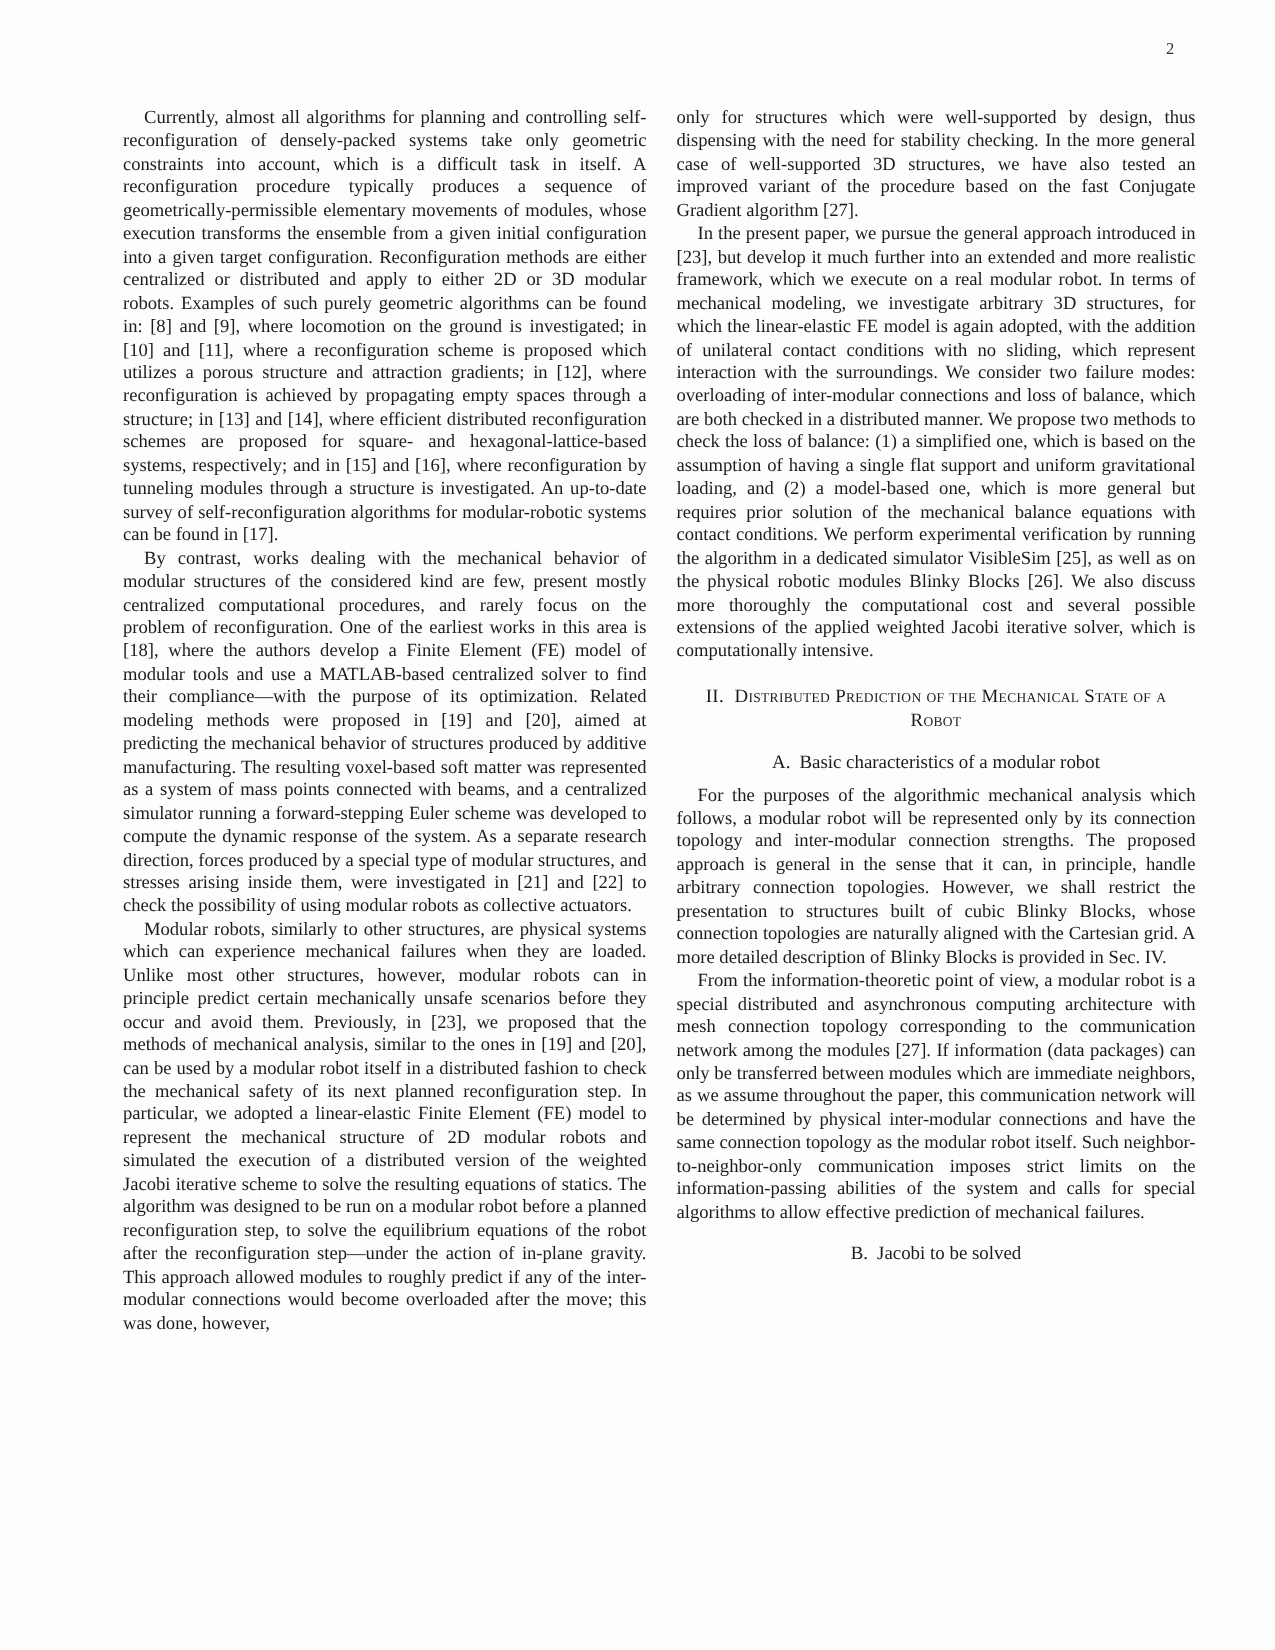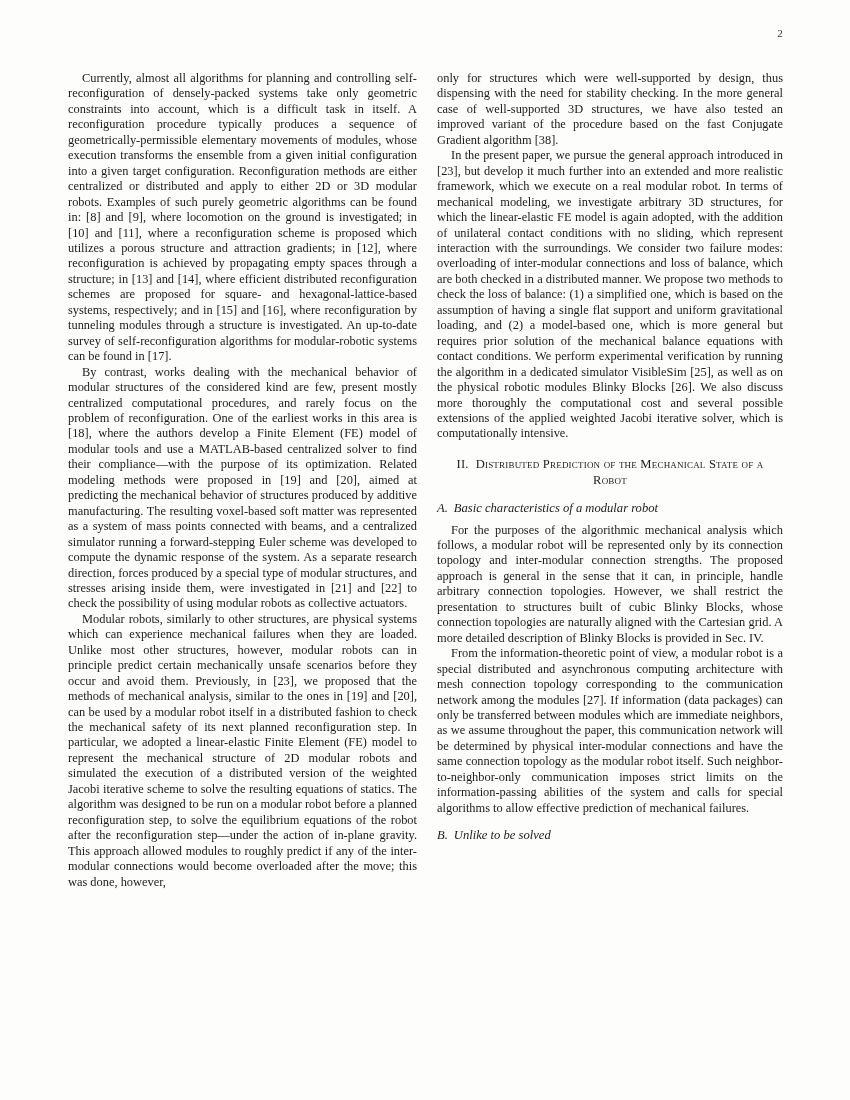--- a/index.html
+++ b/index.html
@@ -22,21 +22,21 @@
     top: 27px;
     left: 760px;
     width: 40px;
     text-align: center;
     font-size: 11px;
     color: #333;
   }
   .content {
     position: absolute;
     top: 71px;
-    left: 68px;
+    left: 82px;
     display: flex;
     gap: 20px;
   }
   .col {
     font-size: 12.4px;
     line-height: 15.45px;
     text-align: justify;
     hyphens: auto;
     -webkit-hyphens: auto;
   }
@@ -58,22 +58,21 @@
     letter-spacing: 0.2px;
   }
   .section-heading .sec-label {
     margin-right: 7px;
     font-variant: normal;
     margin-top: 40px;
   }
   .subsection-heading {
     font-size: 12.6px;
     font-weight: normal;
-    font-style: italic;
-    text-align: left;
+    text-align: center;
     margin: 12px 0 6px 0;
     line-height: 15.45px;
   }
   .subsection-heading .sub-label { margin-right: 6px; }
 </style>
 </head>
 <body>
 
 <div class="page">
 
@@ -83,30 +82,30 @@
 
     <div class="col col-left">
       <p>Currently, almost all algorithms for planning and controlling self-reconfiguration of densely-packed systems take only geometric constraints into account, which is a difficult task in itself. A reconfiguration procedure typically produces a sequence of geometrically-permissible elementary movements of modules, whose execution transforms the ensemble from a given initial configuration into a given target configuration. Reconfiguration methods are either centralized or distributed and apply to either 2D or 3D modular robots. Examples of such purely geometric algorithms can be found in: [8] and [9], where locomotion on the ground is investigated; in [10] and [11], where a reconfiguration scheme is proposed which utilizes a porous structure and attraction gradients; in [12], where reconfiguration is achieved by propagating empty spaces through a structure; in [13] and [14], where efficient distributed reconfiguration schemes are proposed for square- and hexagonal-lattice-based systems, respectively; and in [15] and [16], where reconfiguration by tunneling modules through a structure is investigated. An up-to-date survey of self-reconfiguration algorithms for modular-robotic systems can be found in [17].</p>
       <p>By contrast, works dealing with the mechanical behavior of modular structures of the considered kind are few, present mostly centralized computational procedures, and rarely focus on the problem of reconfiguration. One of the earliest works in this area is [18], where the authors develop a Finite Element (FE) model of modular tools and use a MATLAB-based centralized solver to find their compliance—with the purpose of its optimization. Related modeling methods were proposed in [19] and [20], aimed at predicting the mechanical behavior of structures produced by additive manufacturing. The resulting voxel-based soft matter was represented as a system of mass points connected with beams, and a centralized simulator running a forward-stepping Euler scheme was developed to compute the dynamic response of the system. As a separate research direction, forces produced by a special type of modular structures, and stresses arising inside them, were investigated in [21] and [22] to check the possibility of using modular robots as collective actuators.</p>
       <p>
         <span>Modular robots, similarly to other structures, are physical systems which can experience mechanical failures when they are loaded. Unlike most other structures, however, modular robots can in principle predict certain mechanically unsafe scenarios before they occur and avoid them. Previously, in [23], we proposed that the methods of mechanical analysis, similar to the ones in [19] and [20], can be used </span><span class="it">by a modular robot itself</span><span> in a distributed fashion to check the mechanical safety of its next planned reconfiguration step. In particular, we adopted a linear-elastic Finite Element (FE) model to represent the mechanical structure of 2D modular robots and simulated the execution of a distributed version of the weighted Jacobi iterative scheme to solve the resulting equations of statics. The algorithm was designed to be run on a modular robot before a planned reconfiguration step, to solve the equilibrium equations of the robot after the reconfiguration step—under the action of in-plane gravity. This approach allowed modules to roughly predict if any of the inter-modular connections would become overloaded after the move; this was done, however,</span>
       </p>
     </div>
 
     <div class="col col-right">
-      <p class="noindent">only for structures which were well-supported by design, thus dispensing with the need for stability checking. In the more general case of well-supported 3D structures, we have also tested an improved variant of the procedure based on the fast Conjugate Gradient algorithm [38].</p>
+      <p class="noindent">only for structures which were well-supported by design, thus dispensing with the need for stability checking. In the more general case of well-supported 3D structures, we have also tested an improved variant of the procedure based on the fast Conjugate Gradient algorithm [27].</p>
       <p>
         <span>In the present paper, we pursue the general approach introduced in [23], but develop it much further into an extended and more realistic framework, which we execute on a real modular robot. In terms of mechanical modeling, we investigate arbitrary 3D structures, for which the linear-elastic FE model is again adopted, with the addition of unilateral contact conditions with no sliding, which represent interaction with the surroundings. We consider two failure modes: overloading of inter-modular connections and loss of balance, which are both checked in a distributed manner. We propose two methods to check the loss of balance: (1) a simplified one, which is based on the assumption of having a single flat support and uniform gravitational loading, and (2) a model-based one, which is more general but requires prior solution of the mechanical balance equations with contact conditions. We perform experimental verification by running the algorithm in a dedicated simulator </span><span class="it">VisibleSim</span><span> [25], as well as on the physical robotic modules </span><span class="it">Blinky Blocks</span><span> [26]. We also discuss more thoroughly the computational cost and several possible extensions of the applied weighted Jacobi iterative solver, which is computationally intensive.</span>
       </p>
 
       <h2 class="section-heading"><span class="sec-label">II.</span><span>Distributed Prediction of the Mechanical State of a Robot</span></h2>
 
       <h3 class="subsection-heading"><span class="sub-label">A.</span><span>Basic characteristics of a modular robot</span></h3>
 
       <p>For the purposes of the algorithmic mechanical analysis which follows, a modular robot will be represented only by its connection topology and inter-modular connection strengths. The proposed approach is general in the sense that it can, in principle, handle arbitrary connection topologies. However, we shall restrict the presentation to structures built of cubic Blinky Blocks, whose connection topologies are naturally aligned with the Cartesian grid. A more detailed description of Blinky Blocks is provided in Sec. IV.</p>
       <p>From the information-theoretic point of view, a modular robot is a special distributed and asynchronous computing architecture with mesh connection topology corresponding to the communication network among the modules [27]. If information (data packages) can only be transferred between modules which are immediate neighbors, as we assume throughout the paper, this communication network will be determined by physical inter-modular connections and have the same connection topology as the modular robot itself. Such neighbor-to-neighbor-only communication imposes strict limits on the information-passing abilities of the system and calls for special algorithms to allow effective prediction of mechanical failures.</p>
 
-      <h3 class="subsection-heading"><span class="sub-label">B.</span><span>Unlike to be solved</span></h3>
+      <h3 class="subsection-heading"><span class="sub-label">B.</span><span>Jacobi to be solved</span></h3>
 
     </div>
 
   </div>
 </div>
 
 </body></html>

